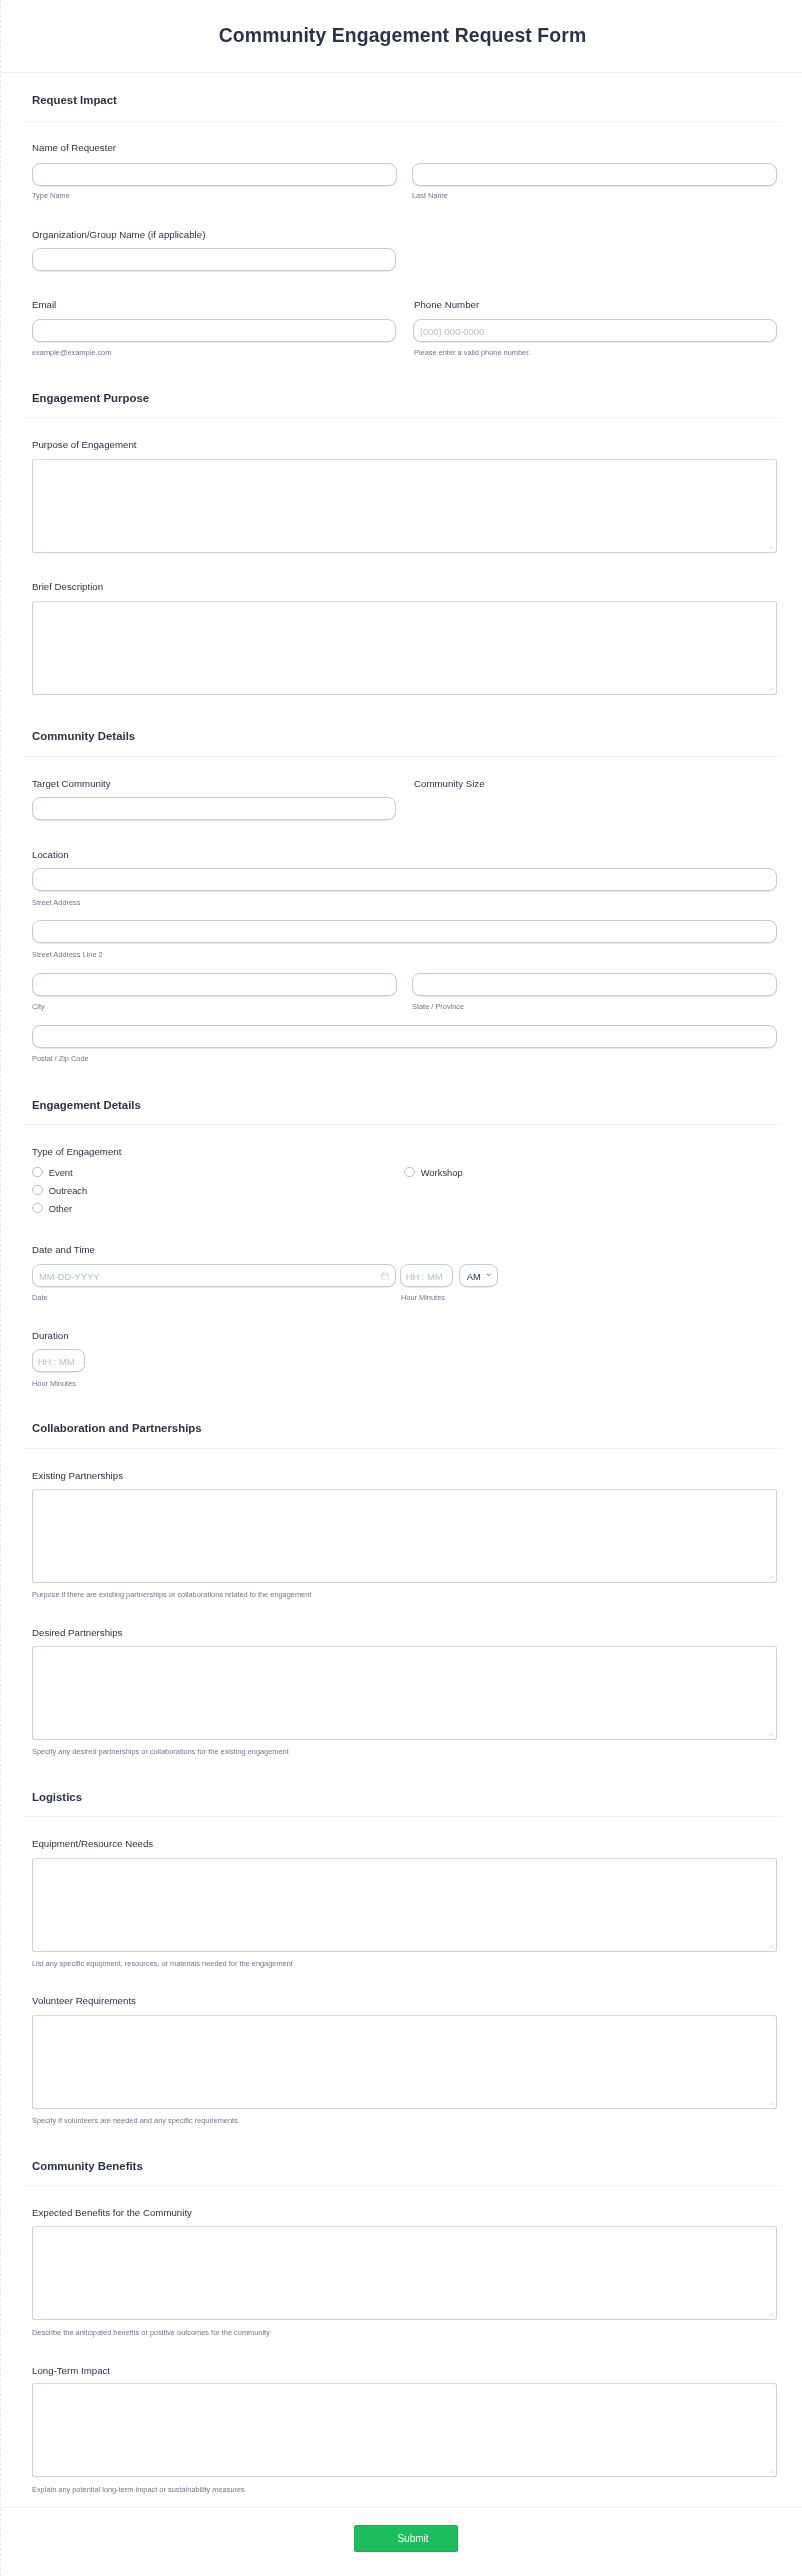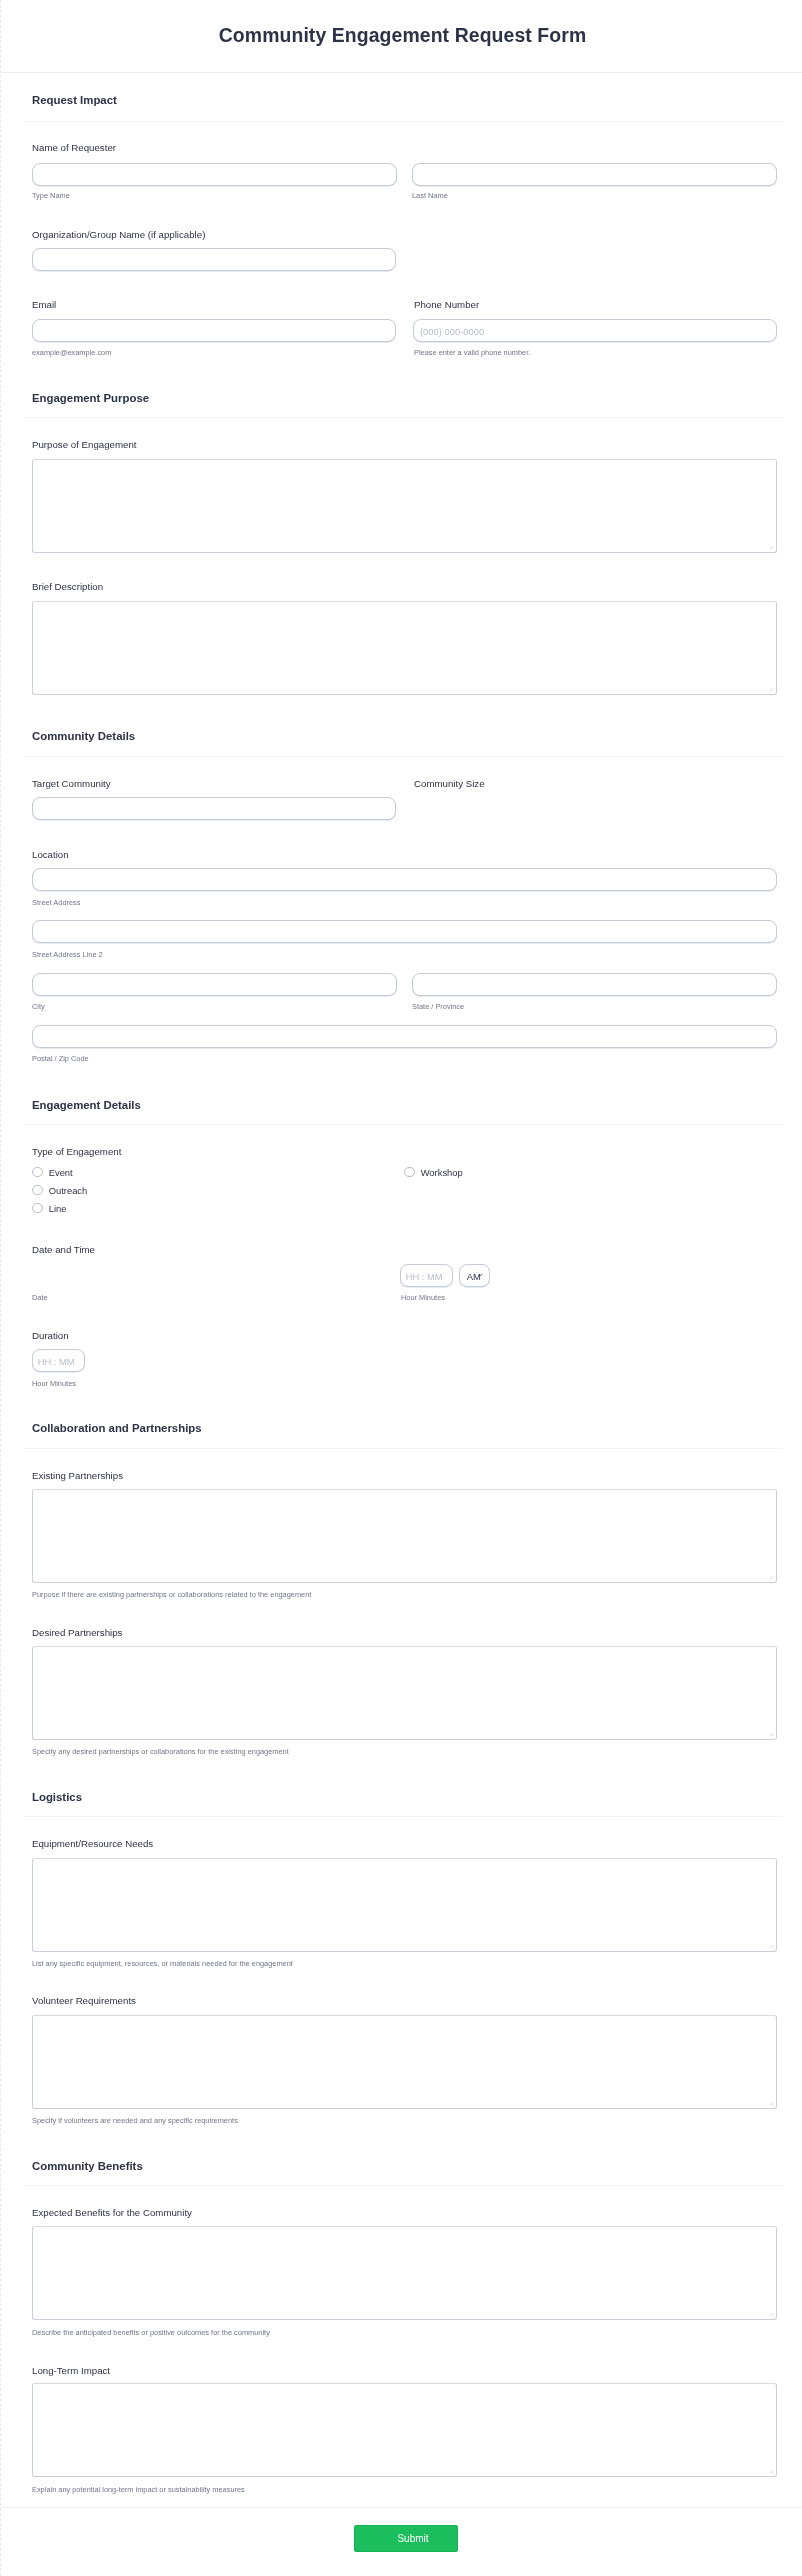--- a/index.html
+++ b/index.html
@@ -108,32 +108,41 @@
   <div class="abs" style="left:403px; top:1166px; height:12px; display:flex; align-items:center;">
     <span class="radio"></span>
     <span class="radio-label" style="margin-left:6px;">Workshop</span>
   </div>
   <div class="abs" style="left:31px; top:1184px; height:12px; display:flex; align-items:center;">
     <span class="radio"></span>
     <span class="radio-label" style="margin-left:6px;">Outreach</span>
   </div>
   <div class="abs" style="left:31px; top:1202px; height:12px; display:flex; align-items:center;">
     <span class="radio"></span>
-    <span class="radio-label" style="margin-left:6px;">Line</span>
+    <span class="radio-label" style="margin-left:6px;">Other</span>
   </div>
 
   <div class="abs label" style="left:31px; top:1244px;">Date and Time</div>
+  <div class="abs input" style="left:31px; top:1264px; width:364px; height:23px;">
+    <span class="ph">MM-DD-YYYY</span>
+    <svg class="cal" viewBox="0 0 12 13">
+        <rect x="1" y="2" width="10" height="10" rx="2" fill="none" stroke="#c3c8d3" stroke-width="1"></rect>
+        <line x1="3.5" y1="0.5" x2="3.5" y2="3" stroke="#c3c8d3"></line>
+        <line x1="8.5" y1="0.5" x2="8.5" y2="3" stroke="#c3c8d3"></line>
+        <line x1="1" y1="5" x2="11" y2="5" stroke="#c3c8d3"></line>
+      </svg>
+  </div>
   <div class="abs sub" style="left:31px; top:1293px;">Date</div>
 
   <div class="abs input" style="left:399px; top:1264px; width:53px; height:23px;">
     <span class="ph" style="left:4.7px;">HH : MM</span>
   </div>
   <div class="abs sub" style="left:400px; top:1293px;">Hour Minutes</div>
 
-  <div class="abs input" style="left:458px; top:1264px; width:31px; height:23px;">
+  <div class="abs input" style="left:458px; top:1264px; width:39px; height:23px;">
     <span class="ampm-text">AM</span>
     <svg class="chev" viewBox="0 0 8 8">
         <path d="M1.5 2.8L4 5.3L6.5 2.8" fill="none" stroke="#2c3345" stroke-width="1.2"></path>
       </svg>
   </div>
 
   <div class="abs label" style="left:31px; top:1330px;">Duration</div>
   <div class="abs input" style="left:31px; top:1349px; width:53px; height:23px;">
     <span class="ph" style="left:4.7px;">HH : MM</span>
   </div>

